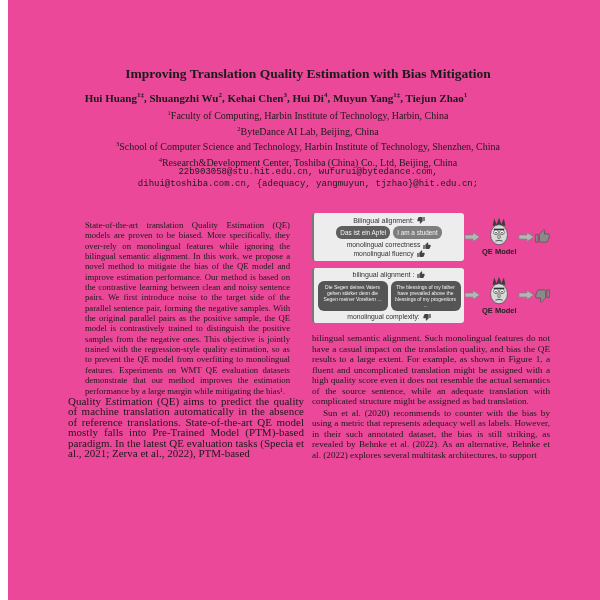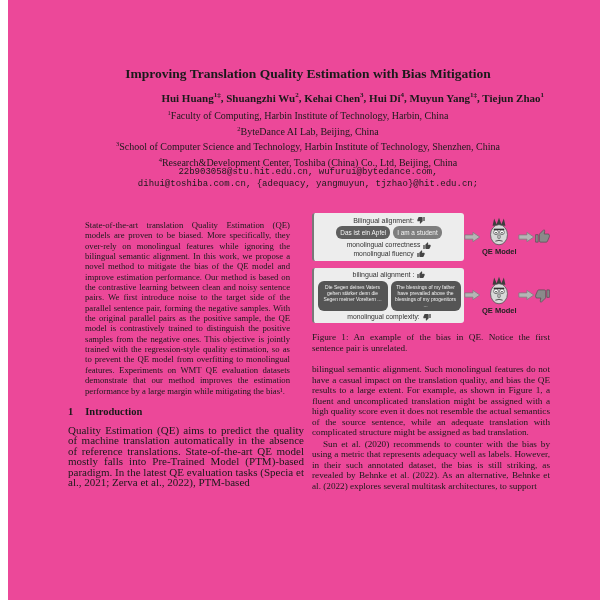--- a/index.html
+++ b/index.html
@@ -1,20 +1,20 @@
 <!DOCTYPE html>
 <html><head>
 <meta charset="utf-8">
 <style>
   html,body{margin:0;padding:0;background:#fff;}
   .page{position:relative;width:600px;height:600px;background:#ec4899;overflow:hidden;
         font-family:"Liberation Serif",serif;color:#1a1a1a;margin-left:8px;}
   .title{position:absolute;top:66px;left:0;width:600px;text-align:center;
          font-size:13.5px;font-weight:bold;}
-  .authors{position:absolute;top:91px;left:0;width:536px;text-align:right;
+  .authors{position:absolute;top:91px;left:0;width:536px;text-align:center;
            font-size:11px;font-weight:bold;}
   .authors sup{font-size:7px;}
   .affils{position:absolute;top:107px;left:0;width:600px;text-align:center;
           font-size:10px;line-height:12.2px;}
   .affils sup{font-size:6.5px;}
   .emails{position:absolute;top:166px;left:0;width:600px;text-align:center;
           font-family:"Liberation Mono",monospace;font-size:9px;line-height:12px;}
   
   .col-left{position:absolute;left:60px;top:220px;width:236px;}
   .abs-heading{text-align:center;font-weight:bold;font-size:11px;margin-bottom:9px;}
@@ -63,23 +63,20 @@
       <div><sup>3</sup>School of Computer Science and Technology, Harbin Institute of Technology, Shenzhen, China</div>
       <div><sup>4</sup>Research&amp;Development Center, Toshiba (China) Co., Ltd, Beijing, China</div>
     </div>
   <div class="emails">
     <div>22b903058@stu.hit.edu.cn, wufurui@bytedance.com,</div>
     <div>dihui@toshiba.com.cn, {adequacy, yangmuyun, tjzhao}@hit.edu.cn;</div>
   </div>
 
   <div class="col-left">
     <div class="abs-text">State-of-the-art translation Quality Estimation (QE) models are proven to be biased. More specifically, they over-rely on monolingual features while ignoring the bilingual semantic alignment. In this work, we propose a novel method to mitigate the bias of the QE model and improve estimation performance. Our method is based on the contrastive learning between clean and noisy sentence pairs. We first introduce noise to the target side of the parallel sentence pair, forming the negative samples. With the original parallel pairs as the positive sample, the QE model is contrastively trained to distinguish the positive samples from the negative ones. This objective is jointly trained with the regression-style quality estimation, so as to prevent the QE model from overfitting to monolingual features. Experiments on WMT QE evaluation datasets demonstrate that our method improves the estimation performance by a large margin while mitigating the bias¹.</div>
-    <div class="sec-heading">
-      <span class="num">1</span><span>Introduction</span>
-    </div>
     <div class="intro-text">Quality Estimation (QE) aims to predict the quality of machine translation automatically in the absence of reference translations. State-of-the-art QE model mostly falls into Pre-Trained Model (PTM)-based paradigm. In the latest QE evaluation tasks (Specia et al., 2021; Zerva et al., 2022), PTM-based</div>
   </div>
 
   <div class="col-right">
     <div class="figure">
 
       <div class="panel">
         <div class="panel-box">
           <div class="align-label">
             <span>Bilingual alignment:</span>
@@ -166,20 +163,19 @@
           <div class="model-label">QE Model</div>
         </div>
         <svg class="arrow" viewBox="0 0 20 14">
             <path d="M1 4.5 h9.5 V1.5 l8 5.5 -8 5.5 V9.5 H1 z" fill="#b5b5b5" stroke="#7d7d7d" stroke-width="0.9"></path>
           </svg>
         <svg class="thumb-lg" viewBox="0 0 24 24">
             <path transform="rotate(180 12 12)" fill="#8a8a8a" stroke="#4a4a4a" stroke-width="1" d="M1 21h4V9H1v12zM23 10c0-1.1-.9-2-2-2h-6.31l.95-4.57.03-.32c0-.41-.17-.79-.44-1.06L14.17 1 7.59 7.59C7.22 7.95 7 8.45 7 9v10c0 1.1.9 2 2 2h9c.83 0 1.54-.5 1.84-1.22l3.02-7.05c.09-.23.14-.47.14-.72v-2z"></path>
           </svg>
       </div>
 
-      <div class="caption">Figure 1: An example of the bias in QE. Notice the first sentence pair is unrelated.</div>
     </div>
 
     <p class="first">bilingual semantic alignment. Such monolingual features do not have a casual impact on the translation quality, and bias the QE results to a large extent. For example, as shown in Figure 1, a fluent and uncomplicated translation might be assigned with a high quality score even it does not resemble the actual semantics of the source sentence, while an adequate translation with complicated structure might be assigned as bad translation.</p>
     <p class="indent">Sun et al. (2020) recommends to counter with the bias by using a metric that represents adequacy well as labels. However, in their such annotated dataset, the bias is still striking, as revealed by Behnke et al. (2022). As an alternative, Behnke et al. (2022) explores several multitask architectures, to support</p>
   </div>
 
 </div>
 
 </body></html>

